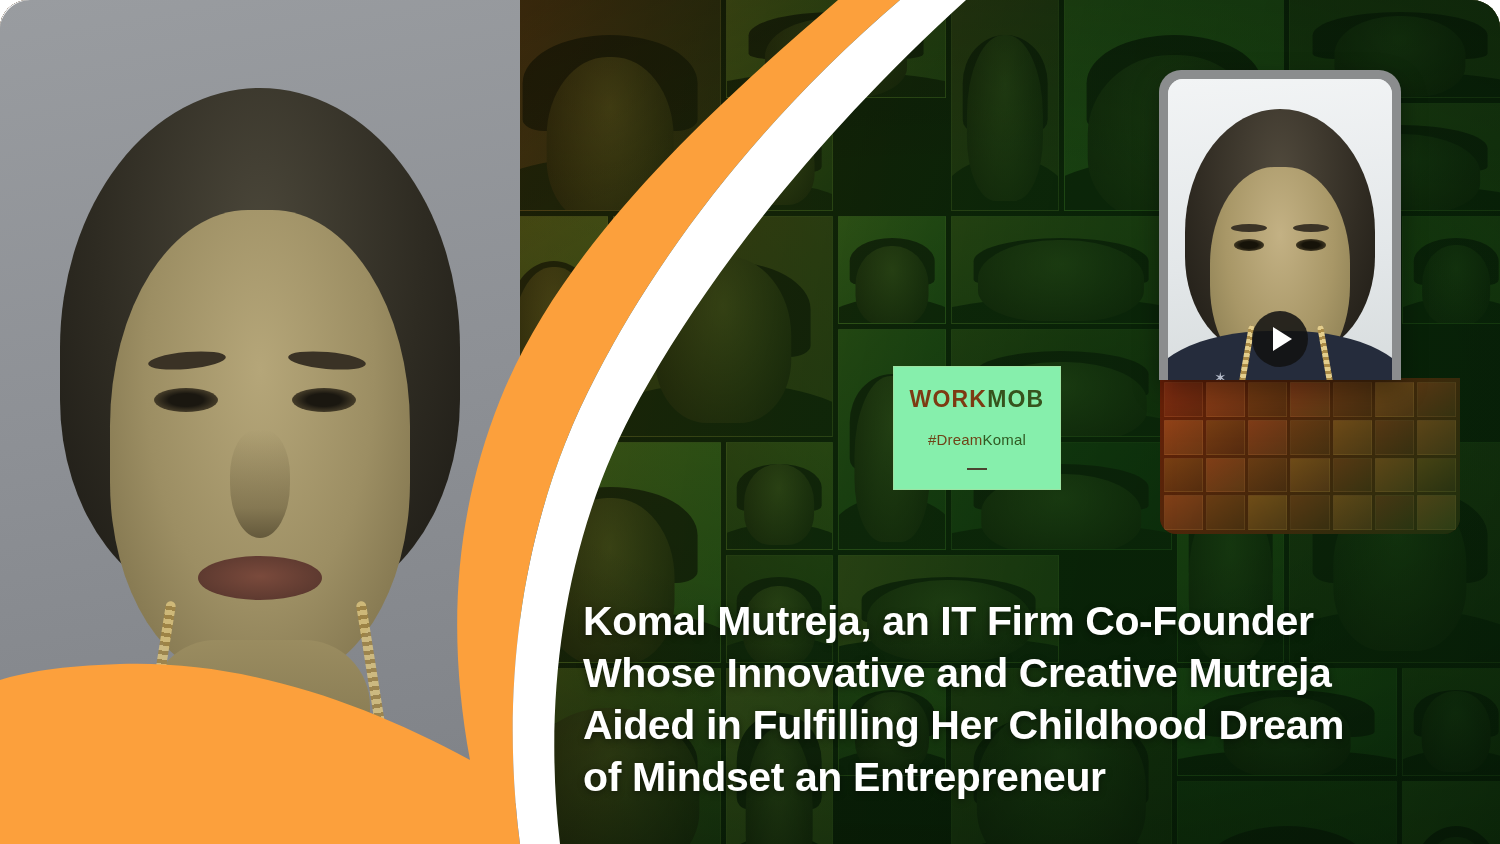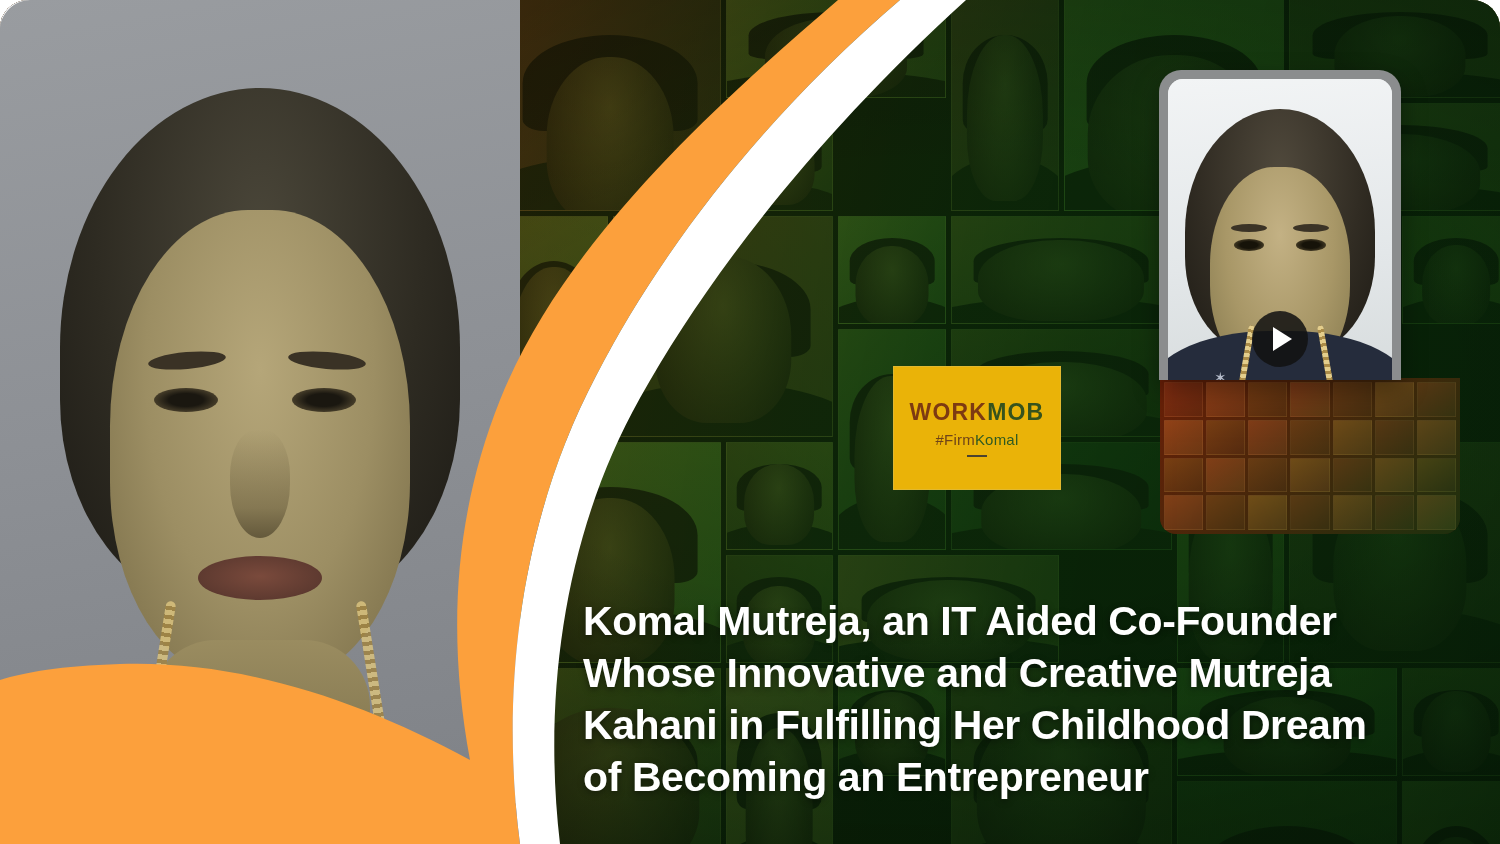--- a/index.html
+++ b/index.html
@@ -104,27 +104,27 @@
     background: radial-gradient(ellipse at 62% 46%, rgba(0,0,0,0) 34%, rgba(0,0,0,0.42) 100%);
   }
 
   
   .logo-card {
     position: absolute;
     left: 893px;
     top: 366px;
     width: 166px;
     height: 122px;
-    background: #eab308;
+    background: #86efac;
     border: 1px solid rgba(210,196,140,0.30);
     display: flex;
     flex-direction: column;
     align-items: center;
     justify-content: center;
-    gap: 5px;
+    gap: 18px;
   }
   .logo-word {
     font-size: 23px;
     font-weight: 700;
     letter-spacing: 1.2px;
     color: #7d3a12;
     white-space: nowrap;
   }
   .logo-word .k2 { color: #36531d; }
   .logo-tag {
@@ -508,21 +508,21 @@
           <div class="face" style="width: 79%; bottom: -1%;"></div>
         </div>
       </div>
     <div class="collage-tint-warm"></div>
     <div class="collage-tint-green"></div>
     <div class="collage-vignette"></div>
 
     <div class="logo-card">
       <div class="logo-word"><span>WORK</span><span class="k2">MOB</span>
       </div>
-      <div class="logo-tag"><span class="h">#Firm</span><span class="k">Komal</span></div>
+      <div class="logo-tag"><span class="h">#Dream</span><span class="k">Komal</span></div>
       <div class="logo-rule"></div>
     </div>
 
     <div class="monitor-wall" id="monitor-wall">
         <i style="background: linear-gradient(150deg, rgb(129, 56, 34), rgb(70, 30, 22));"></i>
         <i style="background: linear-gradient(150deg, rgb(173, 95, 46), rgb(112, 55, 35));"></i>
         <i style="background: linear-gradient(150deg, rgb(129, 85, 34), rgb(70, 38, 22));"></i>
         <i style="background: linear-gradient(150deg, rgb(173, 78, 46), rgb(112, 68, 35));"></i>
         <i style="background: linear-gradient(150deg, rgb(129, 72, 34), rgb(70, 30, 22));"></i>
         <i style="background: linear-gradient(150deg, rgb(173, 116, 46), rgb(112, 55, 35));"></i>
@@ -597,19 +597,19 @@
       <div class="ps-chainL"></div>
       <div class="ps-chainR"></div>
       <div class="ps-star">✶</div>
       <div class="play-btn">
         <div class="play-tri"></div>
       </div>
     </div>
   </div>
 
   <div class="headline">
-    <span>Komal Mutreja, an IT Aided Co-Founder</span>
+    <span>Komal Mutreja, an IT Firm Co-Founder</span>
     <span>Whose Innovative and Creative Mutreja</span>
-    <span>Kahani in Fulfilling Her Childhood Dream</span>
-    <span>of Becoming an Entrepreneur</span>
+    <span>Aided in Fulfilling Her Childhood Dream</span>
+    <span>of Mindset an Entrepreneur</span>
   </div>
 
 </div>
 
 </body></html>

